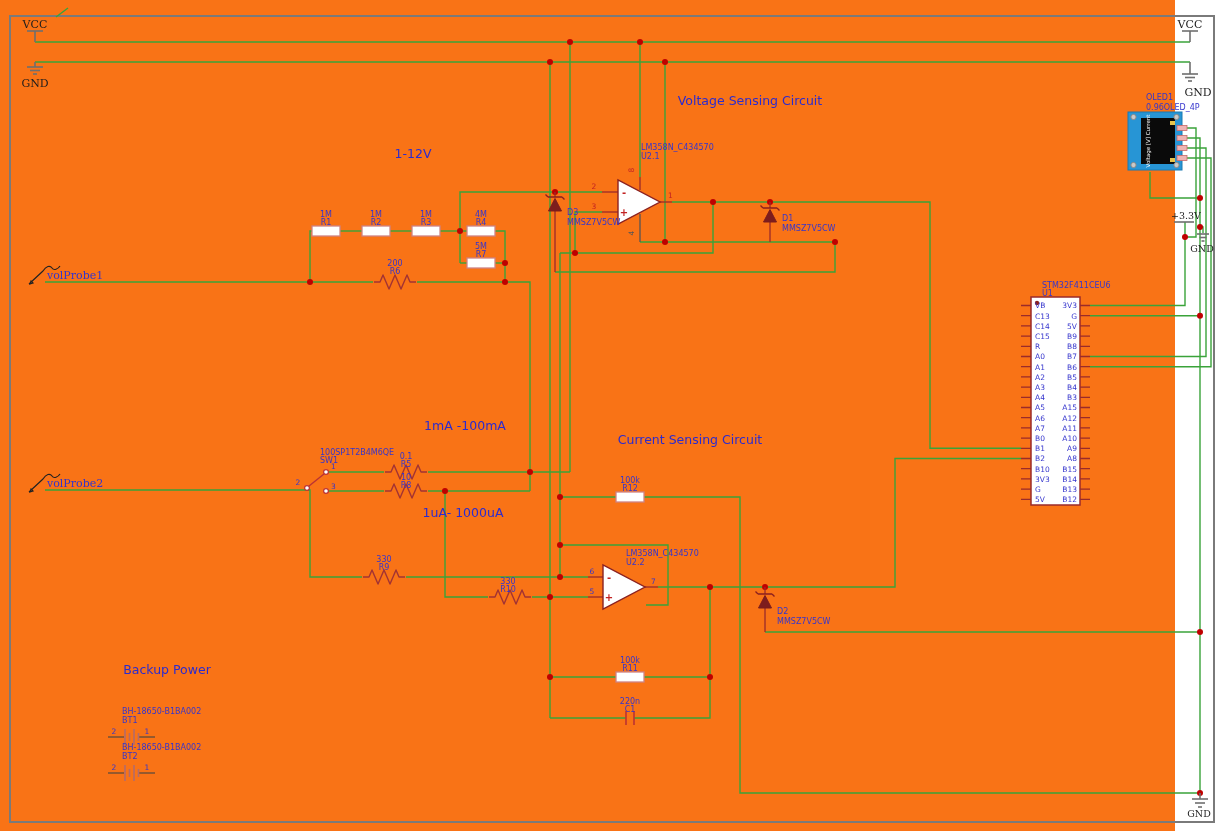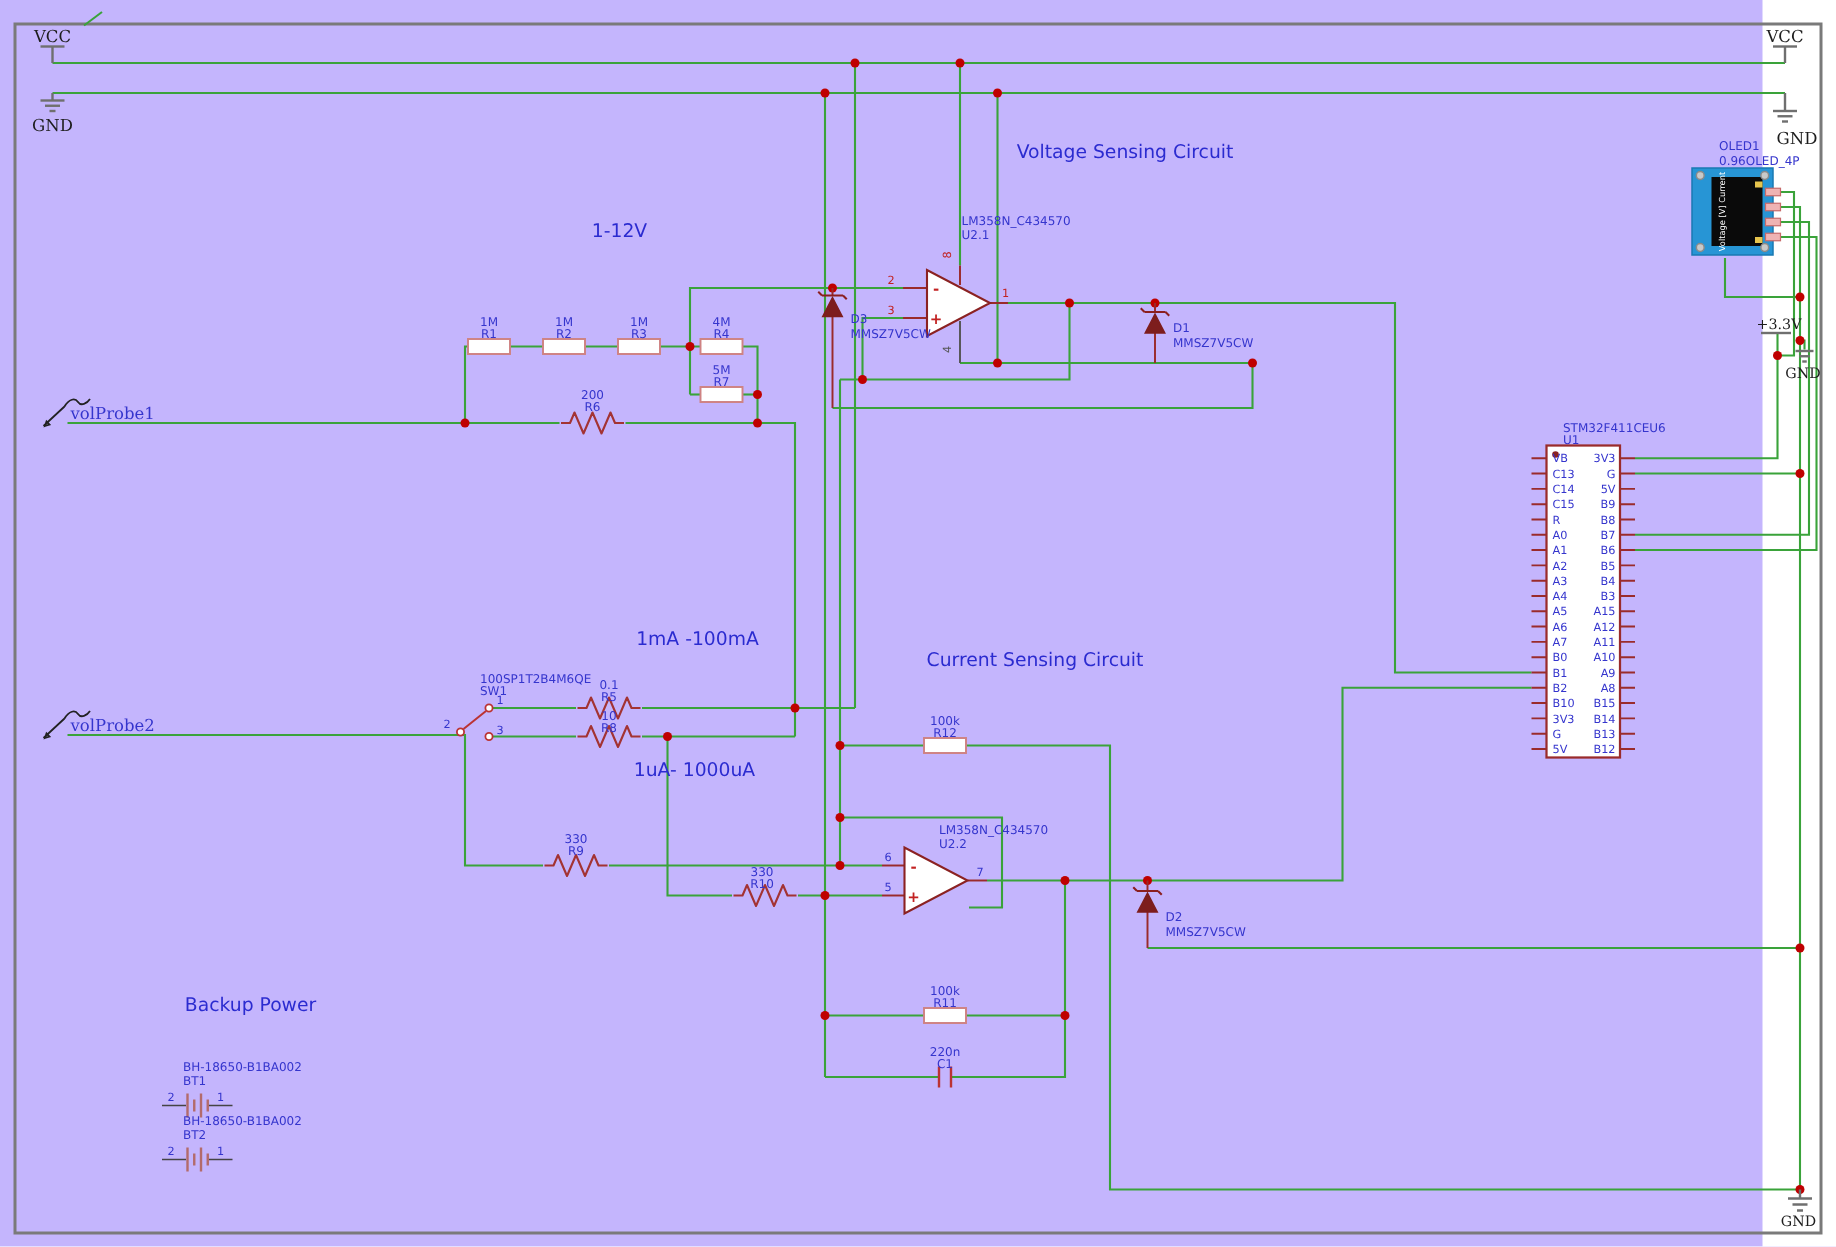--- a/index.html
+++ b/index.html
@@ -1,16 +1,16 @@
 <!DOCTYPE html>
 <html><head>
 <meta charset="utf-8">
 <style>
   html,body{margin:0;padding:0;background:#fff;}
-  .stage{position:relative;width:1175px;height:831px;background:#c4b5fd;font-family:"DejaVu Sans",sans-serif;}
+  .stage{position:relative;width:1175px;height:831px;background:#f97316;font-family:"DejaVu Sans",sans-serif;}
   svg{display:block}
   .wire{stroke:#3aa33a;stroke-width:1.4;fill:none}
   .stubred{stroke:#9a2b2b;stroke-width:1.3;fill:none}
   .stubgray{stroke:#555;stroke-width:1.3;fill:none}
   .blk{stroke:#444;stroke-width:1.1;fill:none}
   .frame{fill:none;stroke:#7a7a7a;stroke-width:2}
   .jd{fill:#bf0000;stroke:none}
   .zigzag{stroke:#a33333;stroke-width:1.4;fill:none;stroke-linejoin:round}
   .rbox{fill:#fff;stroke:#cf8383;stroke-width:1.3}
   .zbar{stroke:#8b1f1f;stroke-width:1.4;fill:none}

